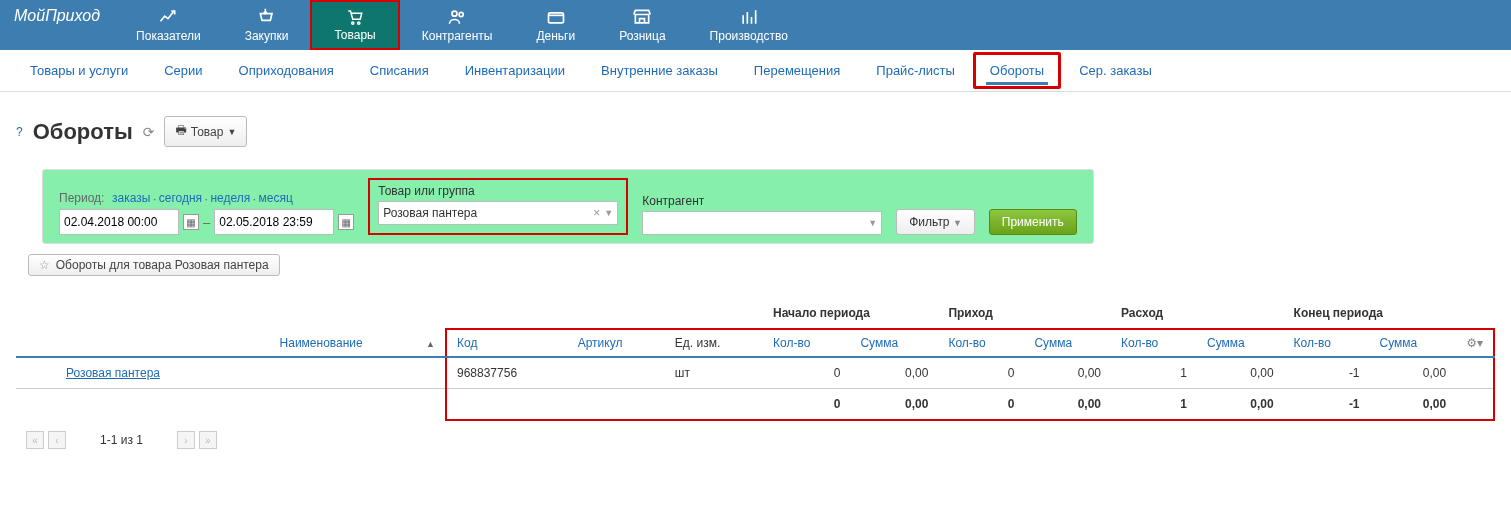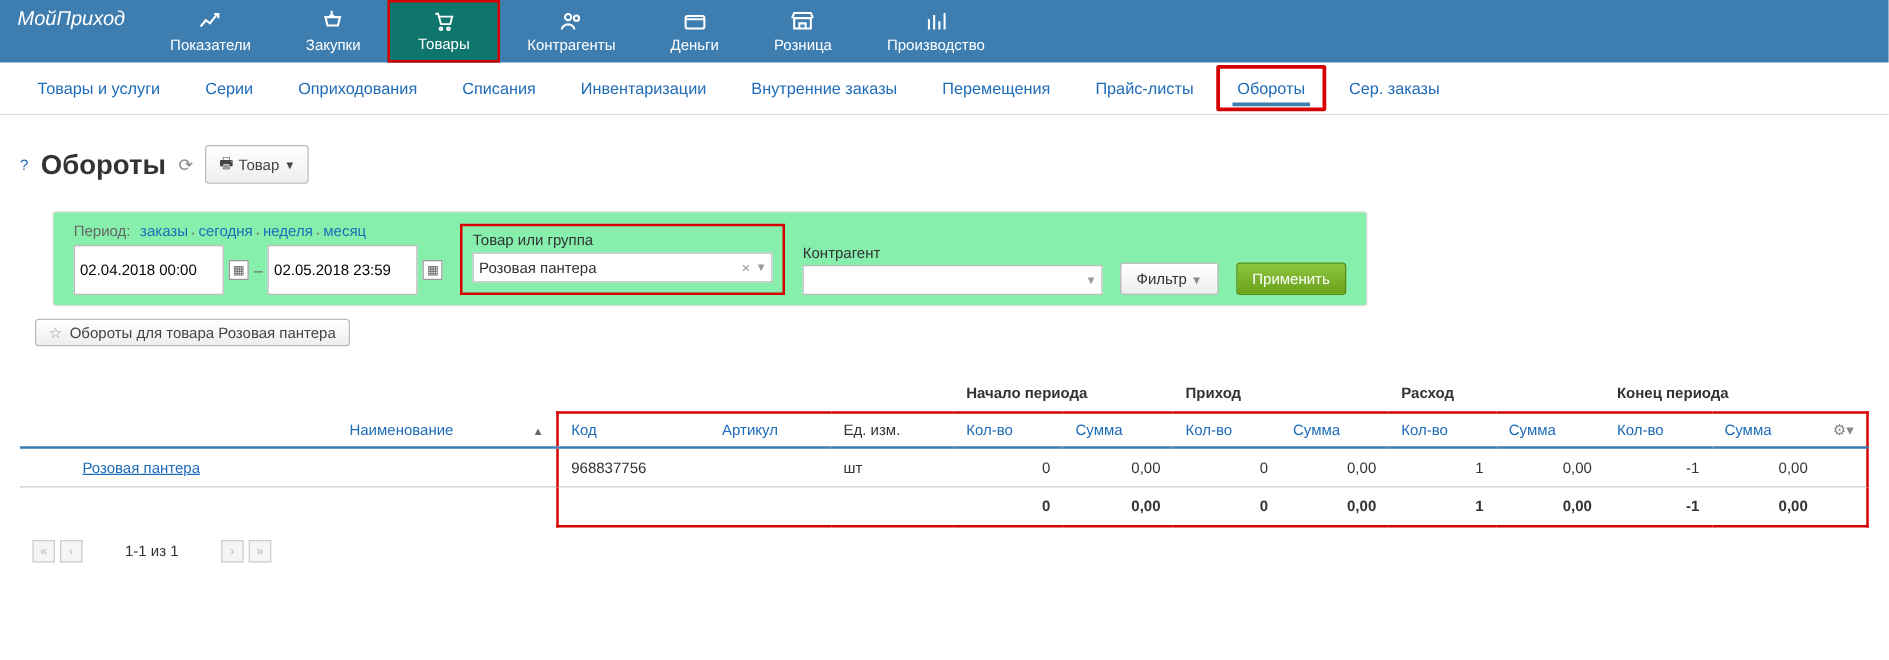--- a/index.html
+++ b/index.html
@@ -19,21 +19,21 @@
 .help-icon { color: #1e6bb8; font-size: 12px; cursor: pointer; }
 .page-title { font-size: 22px; font-weight: bold; color: #333; }
 .refresh { color: #888; cursor: pointer; font-size: 14px; }
 .print-btn { border: 1px solid #bbb; background: linear-gradient(#fff,#eee); border-radius: 3px; padding: 4px 10px; cursor: pointer; display: flex; align-items: center; gap: 4px; color: #444; font-size: 12px; }
 .filter-bar { background: #86efac; border: 1px solid #ddd; border-radius: 3px; padding: 8px 16px; display: flex; align-items: flex-end; gap: 14px; margin-bottom: 10px; width: fit-content; margin-left: 26px; }
 .filter-col { display: flex; flex-direction: column; gap: 3px; }
 .filter-label { font-size: 12px; color: #333; }
 .period-links a { color: #1e6bb8; text-decoration: none; cursor: pointer; font-size: 12px; }
 .period-links { display: flex; gap: 2px; }
 .period-links span { color: #666; }
-.date-input { width: 120px; height: 40px; border: 1px solid #bbb; padding: 2px 4px; font-size: 12px; }
+.date-input { width: 120px; height: 26px; border: 1px solid #bbb; padding: 2px 4px; font-size: 12px; }
 .date-group { display: flex; align-items: center; gap: 4px; }
 .cal-icon { width: 16px; height: 16px; border: 1px solid #999; display: inline-flex; align-items: center; justify-content: center; cursor: pointer; background: #fff; font-size: 10px; color: #666;}
 .dash { color: #666; }
 .combo { width: 240px; height: 24px; border: 1px solid #bbb; background: #fff; display: flex; align-items: center; padding: 0 4px; font-size: 12px; position: relative; }
 .combo .val { flex: 1; color: #333; }
 .combo .x { color: #999; cursor: pointer; margin-right: 4px; font-size: 12px;}
 .combo .arrow { color: #999; cursor: pointer; font-size: 9px; }
 .combo.highlight, .filter-col.highlight { border: 2px solid #d60000; padding: 4px 8px 8px 8px; }
 .btn { border: 1px solid #bbb; background: linear-gradient(#fff,#eee); border-radius: 3px; padding: 5px 12px; cursor: pointer; font-size: 12px; color: #333; }
 .btn.green { background: linear-gradient(#8dc63f,#6aa21a); color: #fff; border-color: #5a8a14; }

